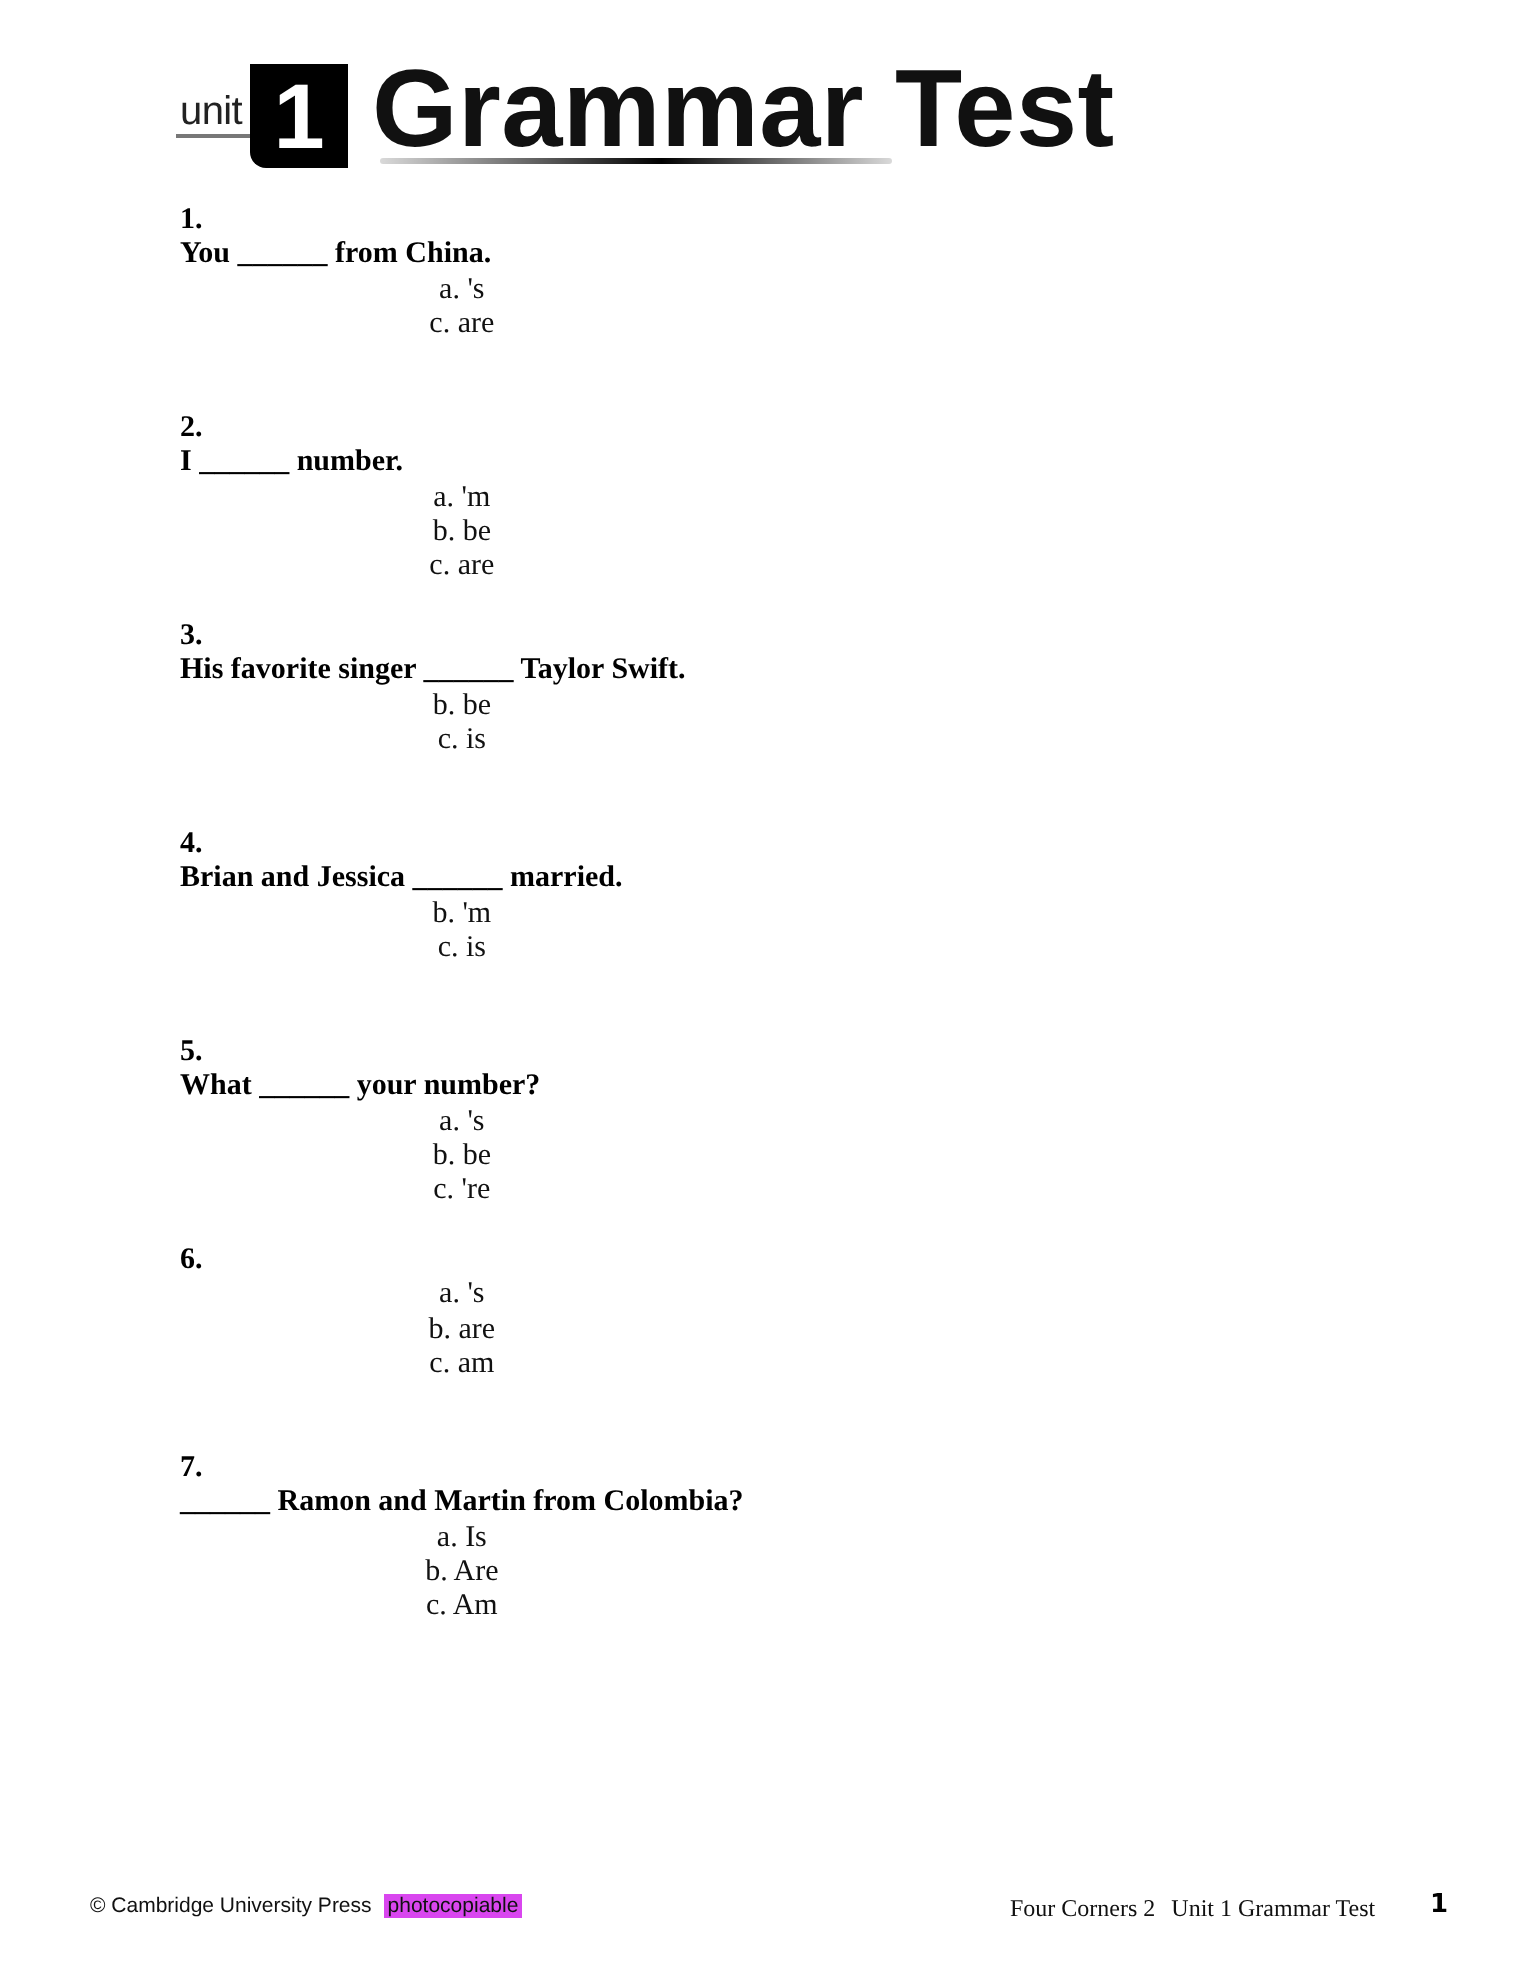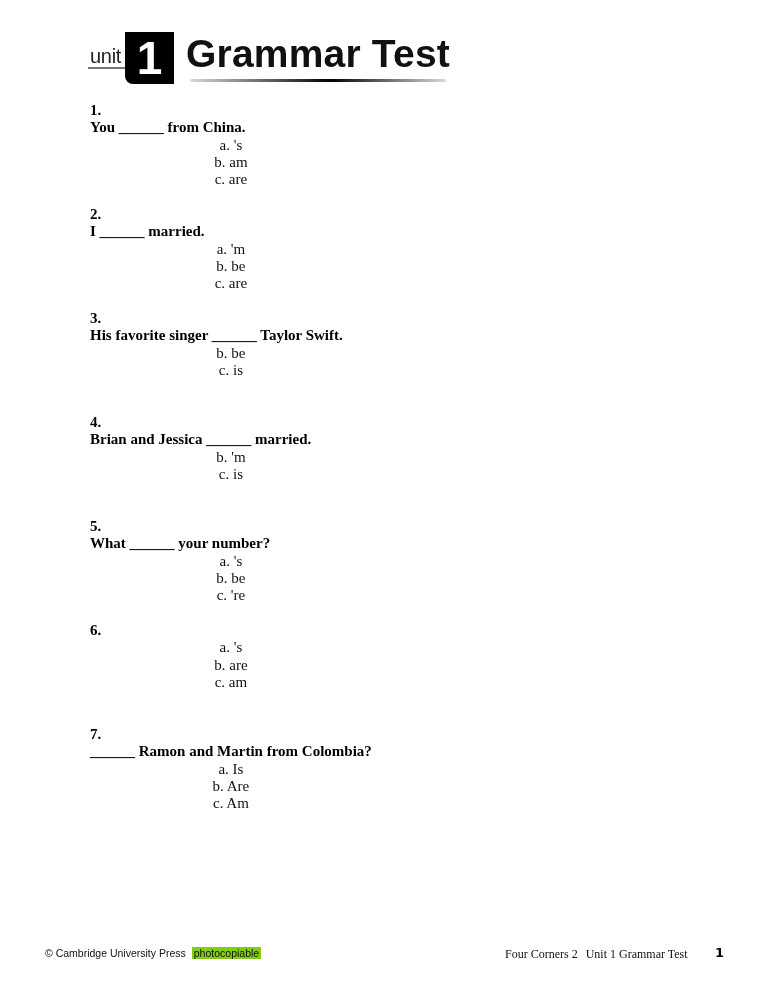--- a/index.html
+++ b/index.html
@@ -29,21 +29,21 @@
       background: #000;
       border-bottom-left-radius: 8px;
       color: #fff;
       font-family: "Liberation Sans", sans-serif;
       font-weight: bold; font-size: 46px;
       line-height: 52px; text-align: center;
     }
     .title {
       position: absolute; left: 186px; top: 30px;
       font-family: "Liberation Sans", sans-serif;
-      font-weight: bold; font-size: 39px;
+      font-weight: bold; font-size: 55px;
       color: #111; letter-spacing: 0.2px;
       line-height: 48px;
       white-space: nowrap;
     }
     .title-rule {
       position: absolute; left: 190px; top: 79px; width: 256px; height: 3px;
       background: linear-gradient(to right, rgba(0,0,0,0.15), #000 55%, rgba(0,0,0,0.15));
       border-radius: 2px;
     }
     .questions {
@@ -56,21 +56,21 @@
     }
     .qnum, .qtext { font-weight: bold; }
     .opt { color: #111; text-align: center; }
     .footer-left {
       position: absolute; left: 45px; top: 947px;
       font-family: "Liberation Sans", sans-serif;
       font-size: 10.5px; color: #111;
       white-space: nowrap;
     }
     .photocopiable {
-      background: #84cc16;
+      background: #d946ef;
       padding: 0 2px;
       margin-left: 6px;
     }
     .footer-right {
       position: absolute; left: 505px; top: 947px;
       font-family: Liberation Serif, serif;
       font-size: 12px; color: #111;
       white-space: nowrap;
     }
     .footer-right .gap { display: inline-block; width: 8px; }
@@ -89,26 +89,25 @@
   <div class="unit-box">1</div>
   <div class="title">Grammar Test</div>
   <div class="title-rule"></div>
 </div>
 
 <div class="questions">
   <div class="question">
     <div class="qnum">1.</div>
     <div class="qtext">You ______ from China.</div>
     <div class="opt">a. 's</div>
-    <div class="opt">b. am</div>
     <div class="opt">c. are</div>
   </div>
   <div class="question">
     <div class="qnum">2.</div>
-    <div class="qtext">I ______ married.</div>
+    <div class="qtext">I ______ number.</div>
     <div class="opt">a. 'm</div>
     <div class="opt">b. be</div>
     <div class="opt">c. are</div>
   </div>
   <div class="question">
     <div class="qnum">3.</div>
     <div class="qtext">His favorite singer ______ Taylor Swift.</div>
     <div class="opt">b. be</div>
     <div class="opt">c. is</div>
   </div>

